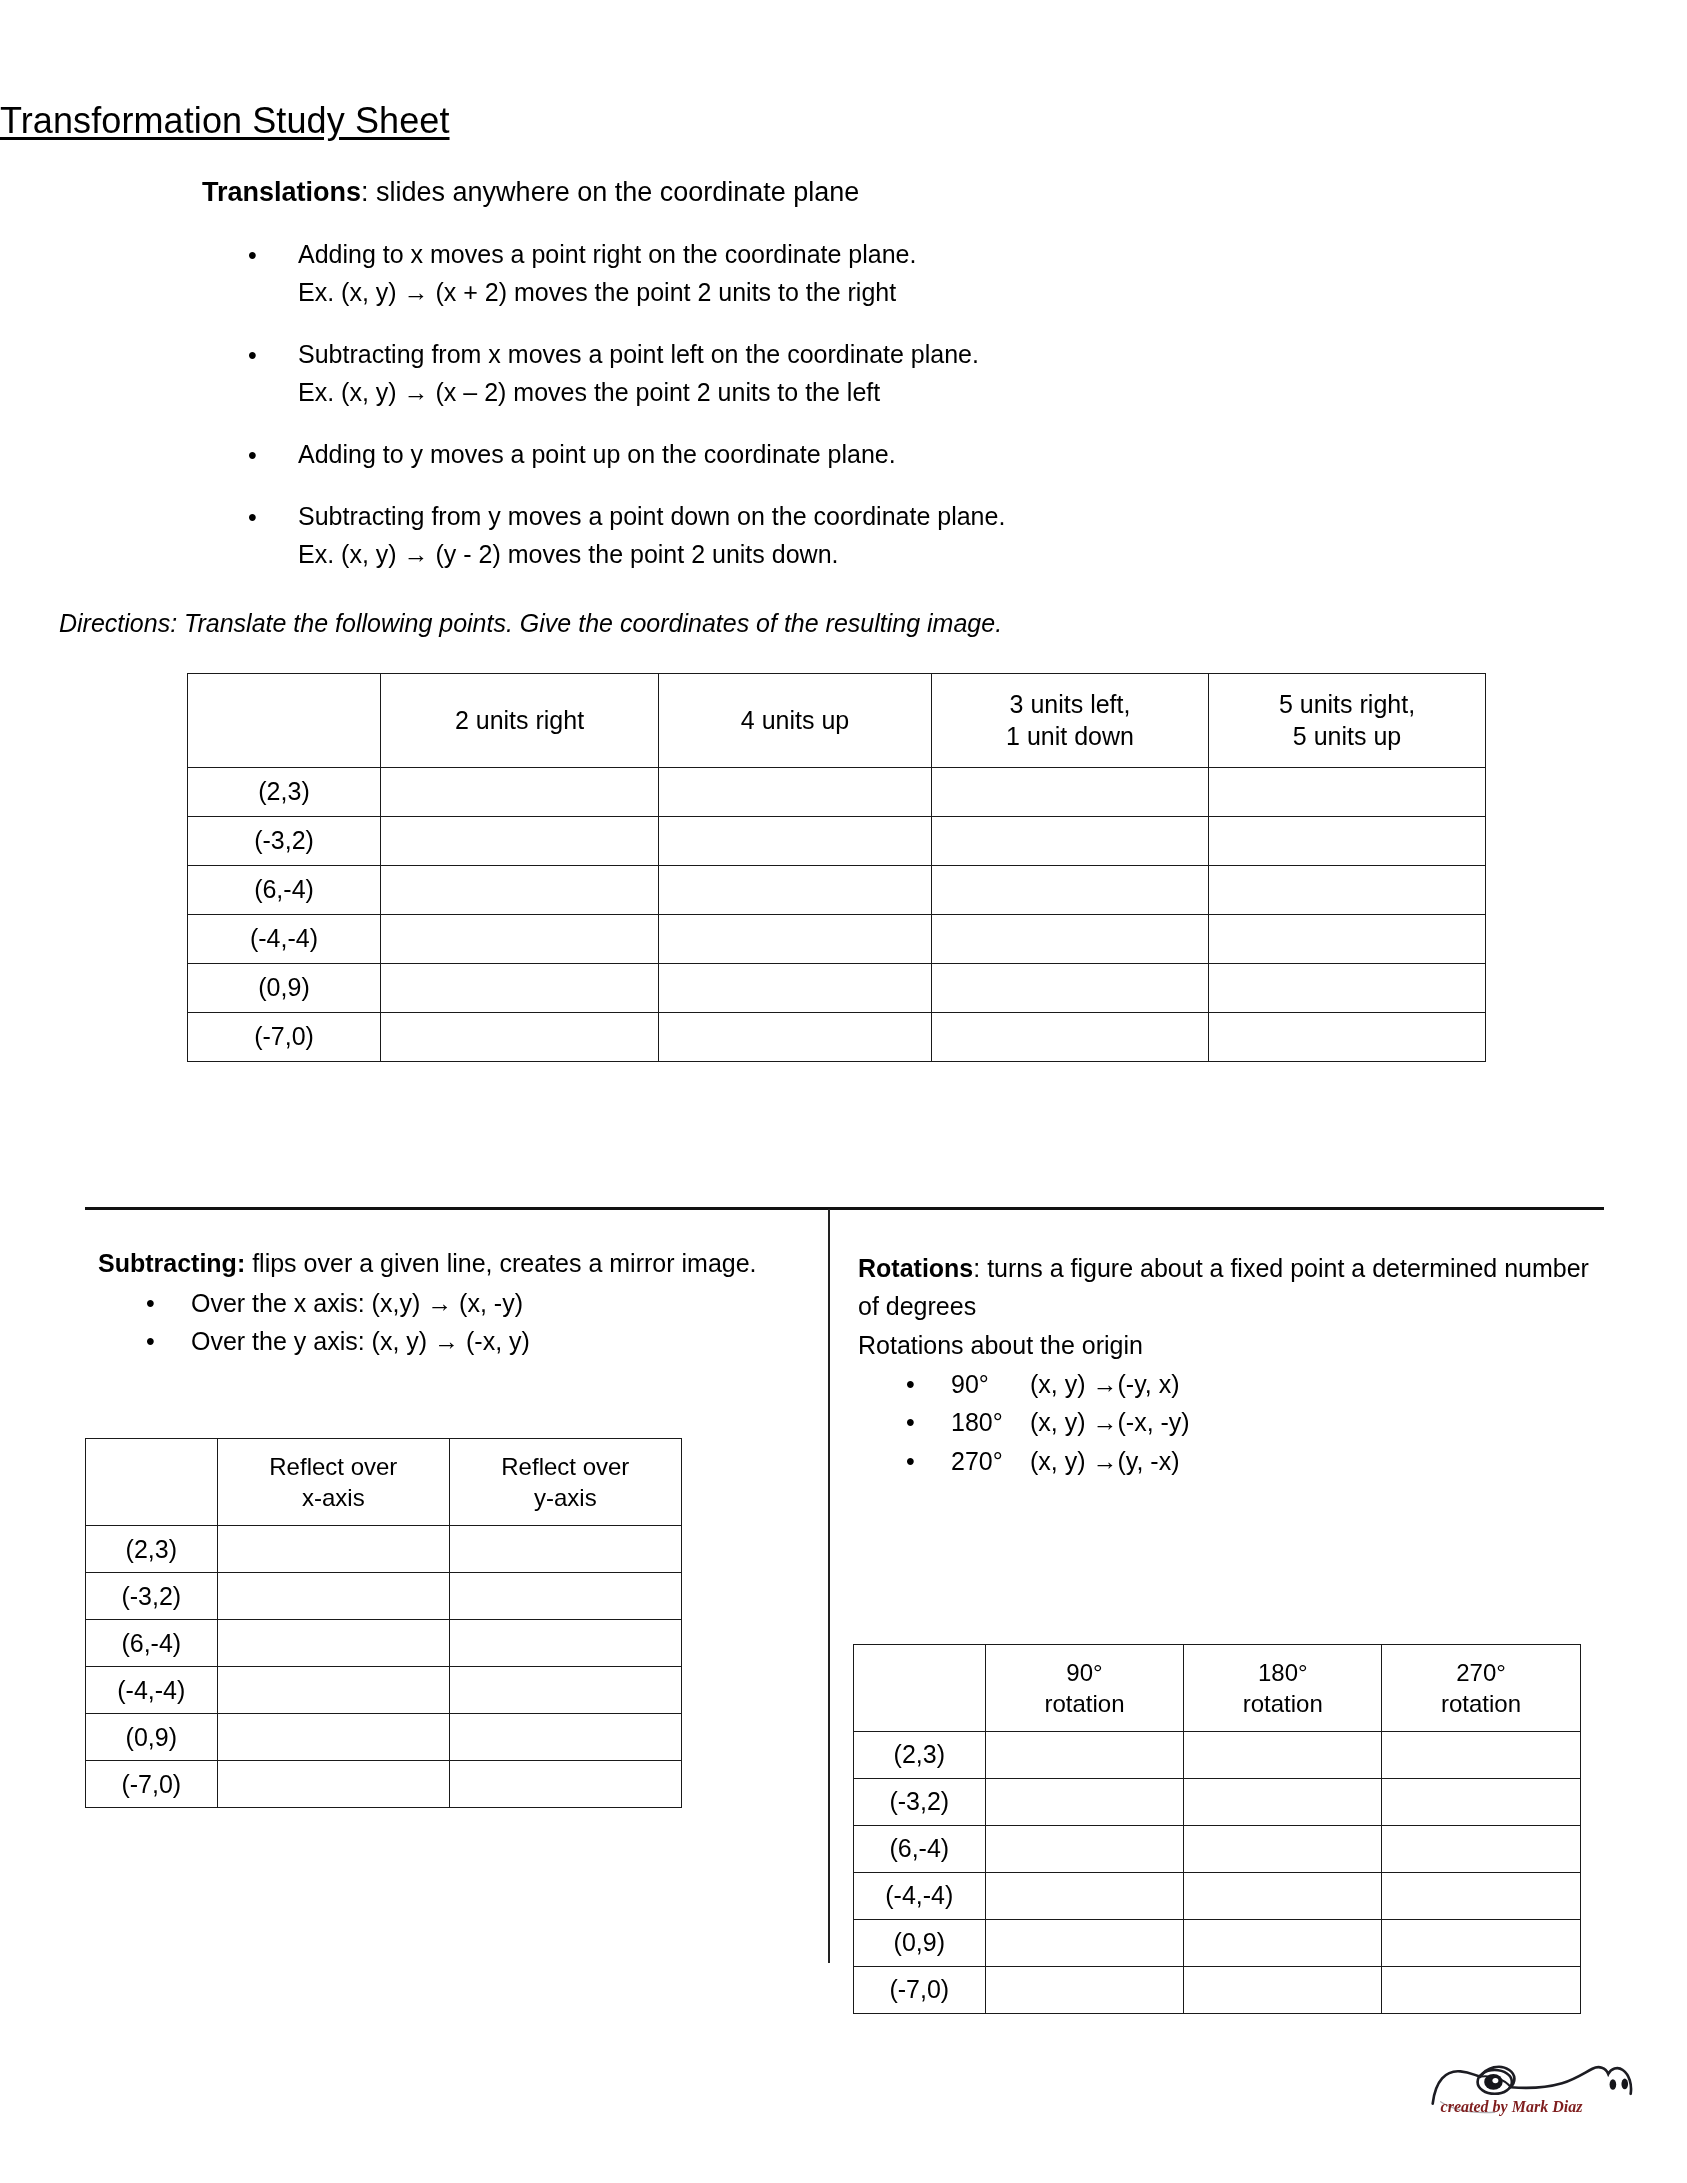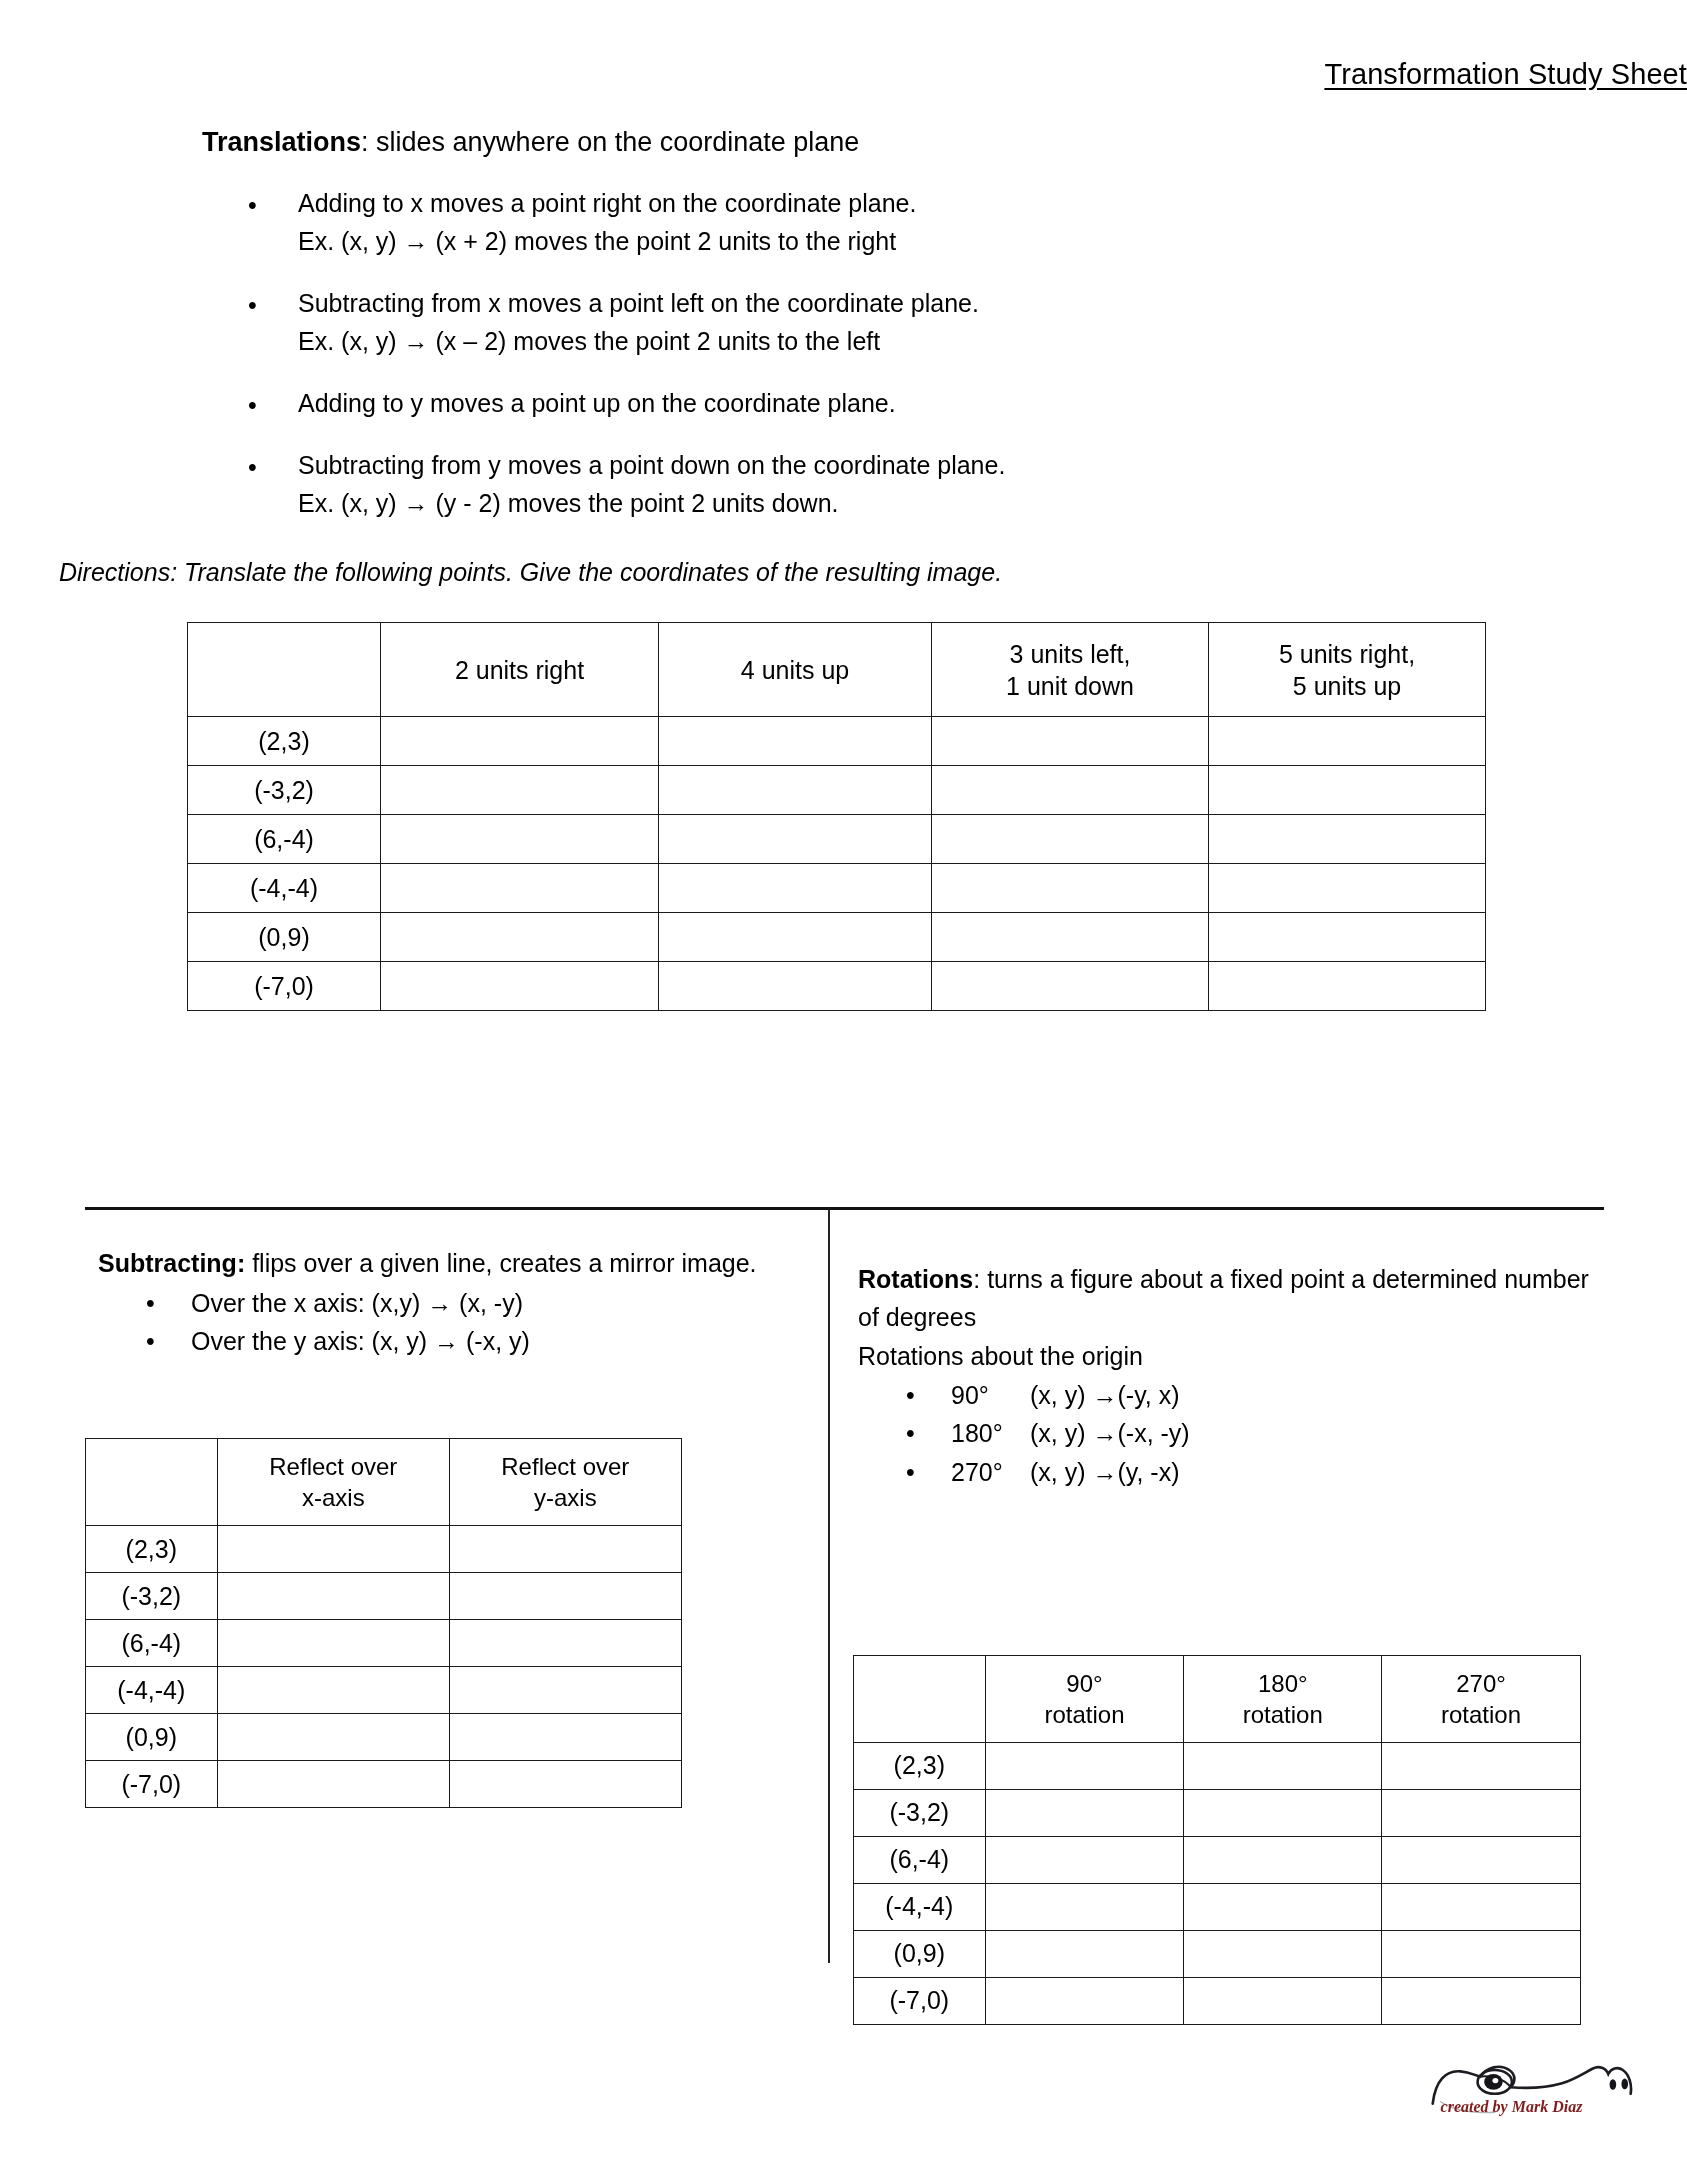--- a/index.html
+++ b/index.html
@@ -17,24 +17,24 @@
   .page {
     position: relative;
     width: 1687px;
     height: 2183px;
     box-sizing: border-box;
     overflow: hidden;
   }
 
   
   .doc-title {
-    text-align: right;
-    font-size: 29px;
+    text-align: left;
+    font-size: 36px;
     line-height: 1.2;
-    padding-top: 57px;
+    padding-top: 99px;
     letter-spacing: 0.1px;
   }
   .doc-title span {
     text-decoration: underline;
     text-underline-offset: 4px;
   }
 
   
   .section-lead {
     font-size: 27px;
@@ -142,21 +142,21 @@
   }
   .col-left {
     position: absolute;
     left: 98px;
     top: 0;
     width: 701px;
   }
   .col-right {
     position: absolute;
     left: 858px;
-    top: 16px;
+    top: 5px;
     width: 741px;
   }
   .body-para {
     font-size: 25px;
     line-height: 1.53;
   }
   .body-para .bold { font-weight: bold; }
 
   ul.sub-list {
     list-style: none;

